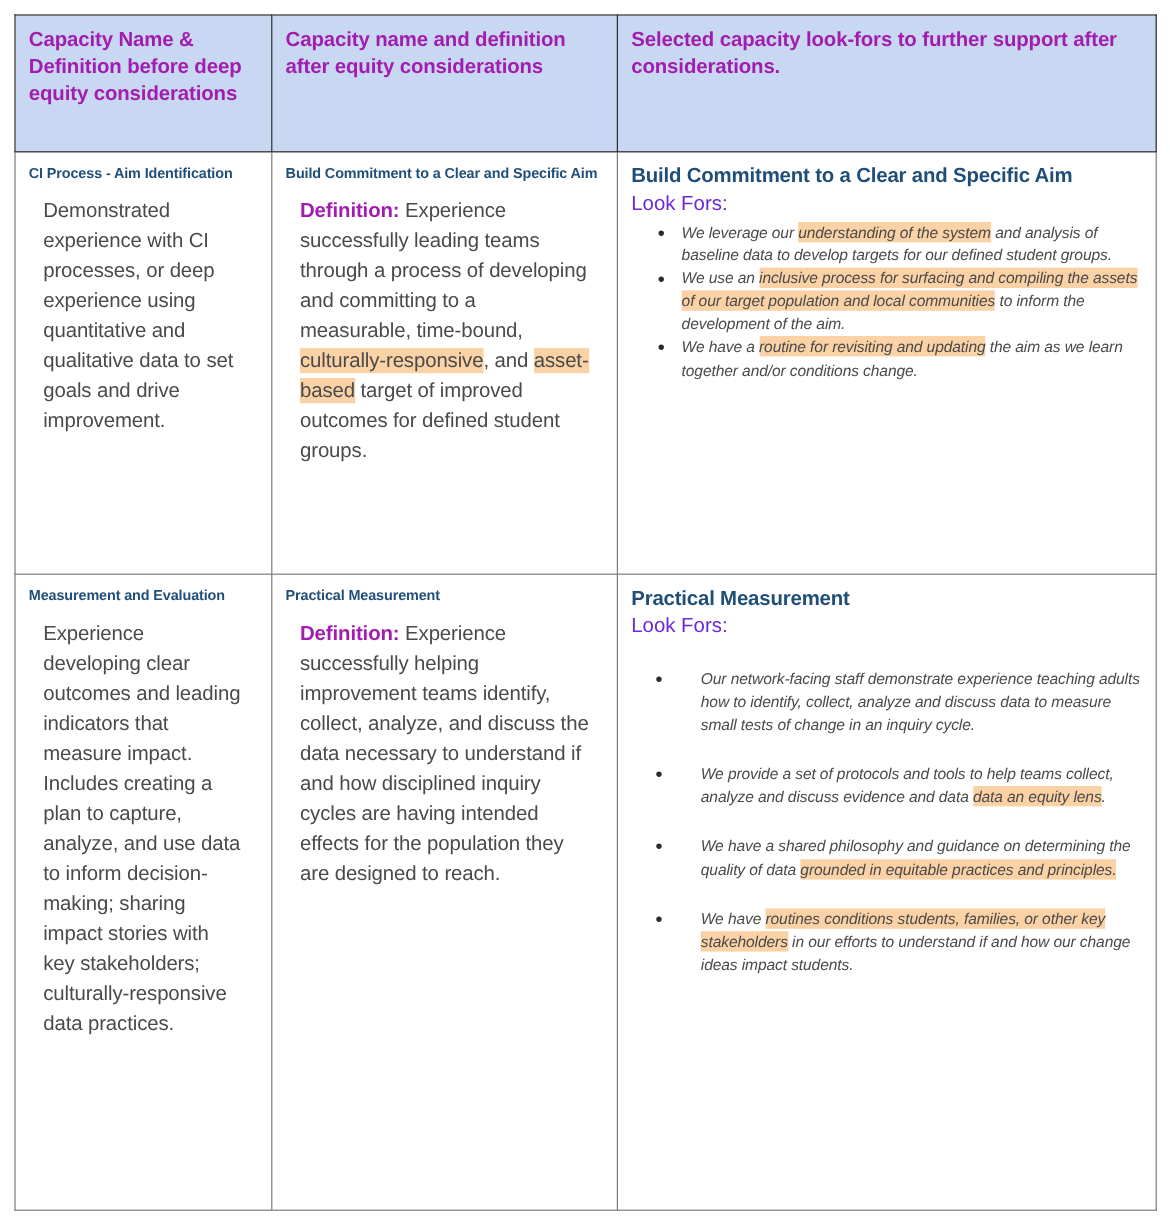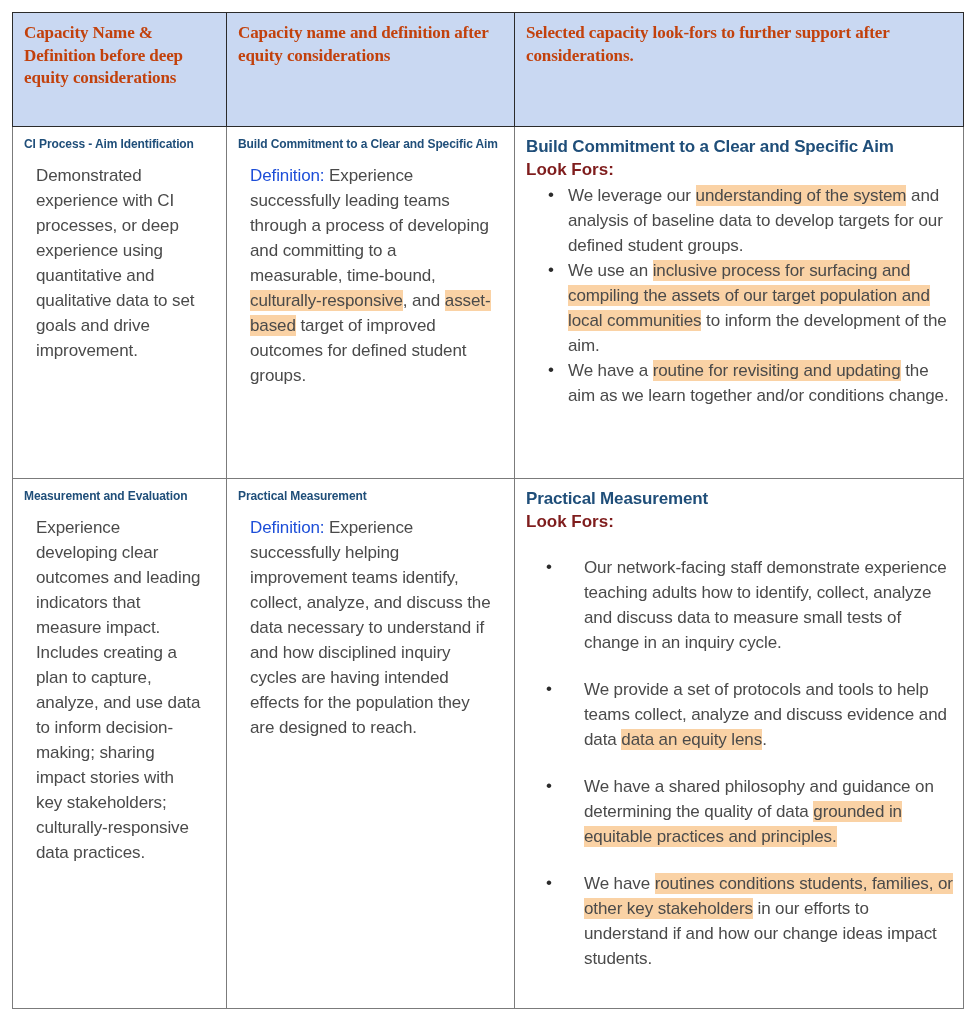--- a/index.html
+++ b/index.html
@@ -40,80 +40,80 @@
   
   table.capacity-table {
     outline: none;
   }
   .col-1 { width: 214px; }
   .col-2 { width: 288px; }
   .col-3 { width: 449px; }
 
   thead th {
     background: #c9d8f2;
-    color: #c2410c;
+    color: #a21caf;
     font-weight: bold;
     font-size: 17px;
     line-height: 1.33;
     text-align: left;
     letter-spacing: -0.1px;
     padding-top: 12px;
     padding-bottom: 14px;
     height: 114px;
-    font-family: Liberation Serif, serif;
   }
 
   .cap-title {
     color: #1f4e79;
     font-weight: bold;
     font-size: 12px;
     line-height: 1.35;
     margin: 0 0 1px 0;
     letter-spacing: -0.1px;
   }
   .cap-title-wide {
     color: #1f4e79;
     font-weight: bold;
     font-size: 17px;
     line-height: 1.35;
     margin: 0 0 0 0;
     letter-spacing: -0.15px;
   }
   .label-blue {
-    color: #1d4ed8;
-    font-weight: normal;
+    color: #a21caf;
+    font-weight: bold;
     text-align: center;
   }
   .body-text {
     color: #4a4a4a;
     font-size: 17px;
     line-height: 1.47;
     margin: 12px;
     letter-spacing: -0.1px;
   }
   .lookfors-label {
-    color: #7f1d1d;
-    font-weight: bold;
+    color: #6d28d9;
+    font-weight: normal;
     font-size: 17px;
     line-height: 1.35;
     margin: 0 0 2px 0;
   }
   ul.lookfors {
     margin: 0;
     padding: 0 0 0 22px;
     list-style: none;
   }
   ul.lookfors > li {
     position: relative;
     color: #4a4a4a;
-    font-size: 17px;
+    font-size: 13px;
     line-height: 1.47;
     margin: 0 0 0 0;
     padding-left: 20px;
     letter-spacing: -0.1px;
+    font-style: italic;
   }
   ul.lookfors > li::before {
     content: "\2022";
     position: absolute;
     left: 0;
     top: -1px;
     color: #2b2b2b;
     font-size: 17px;
     line-height: 1.47;
   }

